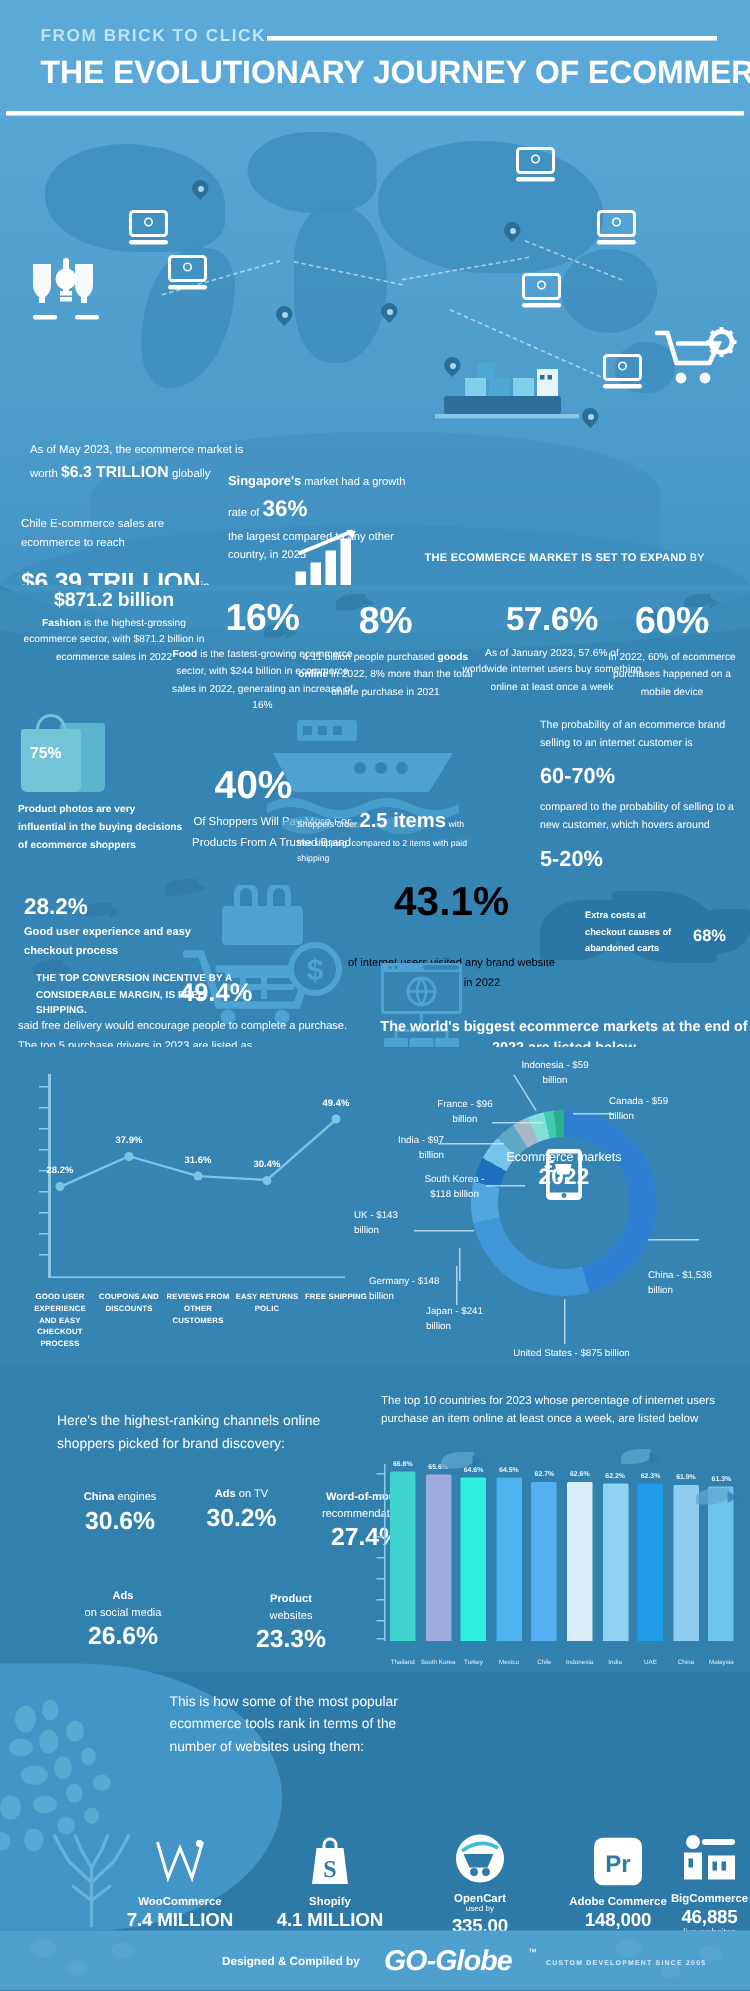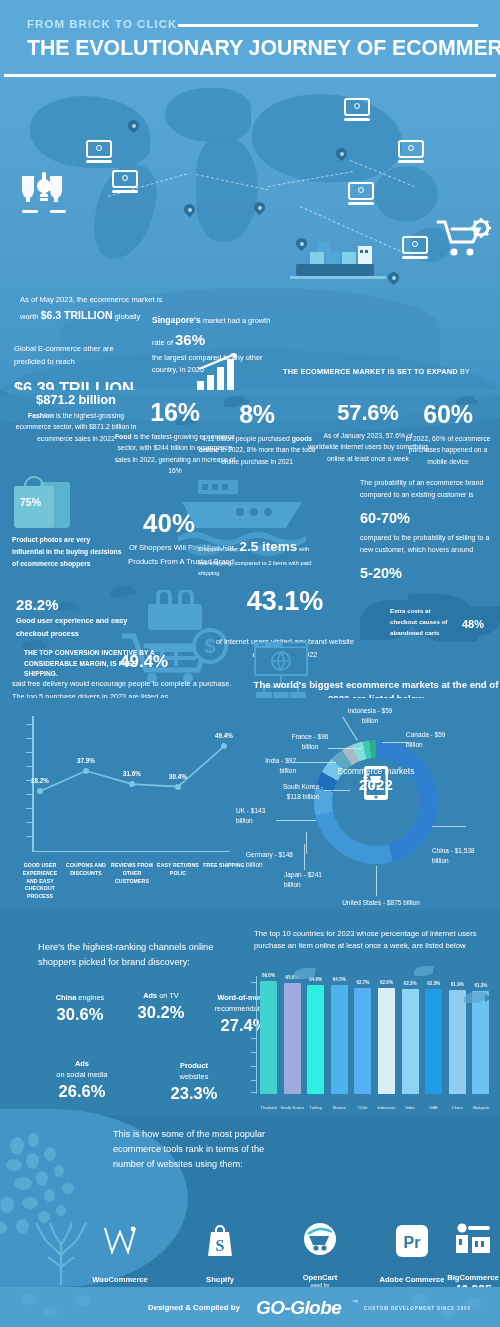--- a/index.html
+++ b/index.html
@@ -235,21 +235,21 @@
     line-height:1.62; letter-spacing:.01em;
   }
   .t-conv .hd { font-weight:bold; }
   .t-494 {
     left:120px; top:262px; font-size:17px; font-weight:bold; color:#fff;
   }
   .t-conv2 {
     left:12px; top:288px; width:225px; color:#fff; font-size:7.4px; line-height:1.75;
   }
 
-  .t-431 { left:210px; top:196px; width:150px; text-align:center; color:#ffffff; }
+  .t-431 { left:226px; top:196px; width:150px; text-align:center; color:#000000; }
   .t-431 .num { font-size:27px; font-weight:bold; display:block; }
   .t-431 .sub { font-size:7.4px; line-height:1.8; margin-top:18px; }
 
   .browser-icon { position:absolute; left:250px; top:252px; width:62px; height:60px; }
 
   .fishcluster { position:absolute; left:360px; top:202px; width:140px; height:60px; }
   .fishbig{
     position:absolute; background:#2b78a8; border-radius:55% 6% 55% 6%;
   }
   .t-extra {
@@ -358,21 +358,21 @@
   .pebble { position:absolute; background:#5fafd9; border-radius:50%; opacity:.85; }
   .coral {
     position:absolute; left:28px; top:96px; width:66px; height:74px;
   }
   .tools-intro {
     position:absolute; left:113px; top:12px; width:165px; color:#fff;
     font-size:9.2px; line-height:1.62;
   }
   .tool { position:absolute; text-align:center; color:#fff; width:96px; }
   .tool .ico { height:40px; display:flex; align-items:center; justify-content:center; }
-  .tool .nm { font-size:7.6px; font-weight:bold; margin-top:14px; }
+  .tool .nm { font-size:7.6px; font-weight:bold; margin-top:2px; }
   .tool .sm { font-size:5.4px; }
   .tool .num { font-size:12.5px; font-weight:bold; margin-top:1px; letter-spacing:-.01em; }
   .tool .cap { font-size:6.2px; line-height:1.4; }
   .tl1 { left:72px; top:106px; }
   .tl2 { left:172px; top:106px; }
   .tl3 { left:272px; top:104px; }
   .tl4 { left:364px; top:106px; }
   .tl5 { left:440px; top:104px; width:66px;}
 
   
@@ -533,22 +533,22 @@
     </div>
 
     <div class="tb t-may">
       <span>As of May 2023, the ecommerce market is</span><br>
       <span>worth</span>
       <b>$6.3 TRILLION</b>
       <span>globally</span>
     </div>
 
     <div class="tb t-global">
-      <span>Global E-commerce other are</span><br>
-      <span>predicted to reach</span>
+      <span>Chile E-commerce sales are</span><br>
+      <span>ecommerce to reach</span>
       <span class="hugenum"><span>$6.39 TRILLION</span><small>in</small></span>
       
     </div>
 
     <div class="tb t-sing">
       <span class="nm">Singapore's</span>
       <span>market had a growth rate of</span>
       <span class="pct">36%</span><br>
       <span>the largest compared to any other country, in 2025</span>
     </div>
@@ -630,21 +630,21 @@
       </svg>
     </div>
 
     <div class="tb t-25">
       <span>Shoppers order</span>
       <span class="num">2.5 items</span>
       <span>with free shipping, compared to 2 items with paid shipping</span>
     </div>
 
     <div class="tb t-prob">
-      <span>The probability of an ecommerce brand compared to an existing customer is</span>
+      <span>The probability of an ecommerce brand selling to an internet customer is</span>
       <span class="rng">60-70%</span>
       <span>compared to the probability of selling to a new customer, which hovers around</span>
       <span class="rng2">5-20%</span>
     </div>
 
     <div class="tb t-282">
       <span class="num">28.2%</span>
       <div class="sub">Good user experience and easy checkout process</div>
     </div>
 
@@ -696,21 +696,21 @@
         </g>
       </svg>
     </div>
 
     <div class="fishcluster">
       <div class="fishbig" style="left:0; top:8px; width:54px; height:40px; background:#2a76a6;"></div>
       <div class="fishbig" style="left:48px; top:2px; width:70px; height:48px; background:#2a76a6; border-radius:6% 58% 6% 58%;"></div>
       <div class="fishbig" style="left:98px; top:14px; width:42px; height:30px; background:#2a76a6;"></div>
     </div>
     <div class="tb t-extra">Extra costs at checkout causes of abandoned carts</div>
-    <div class="tb t-48">48%</div>
+    <div class="tb t-48">68%</div>
 
     <div class="tb t-world">The world's biggest ecommerce markets at the end of 2022 are listed below</div>
   </div>
 
   <div class="chartband">
 
     <div class="linechart">
       <div class="lc-axis-v"></div>
       <div class="lc-axis-h"></div>
       <div class="lc-tick" style="top:14px;"></div>

